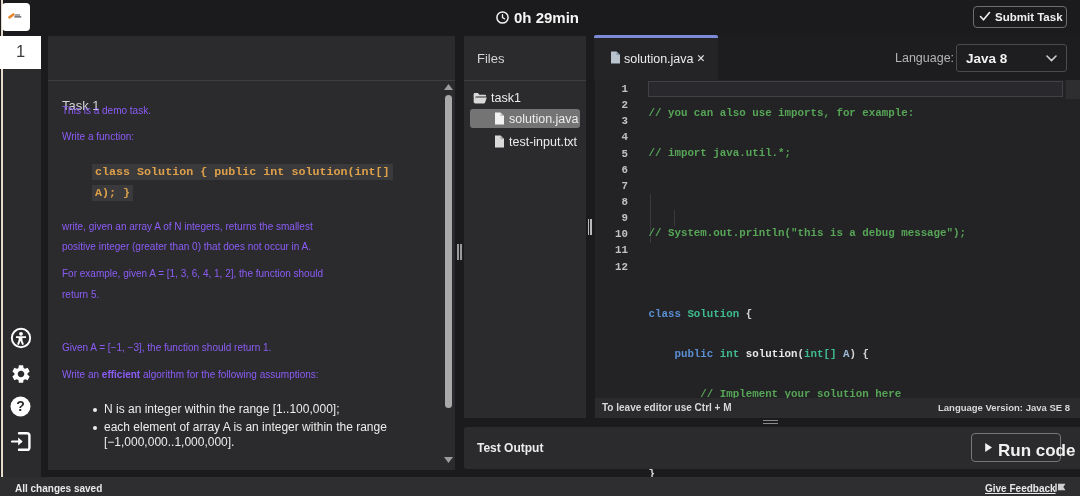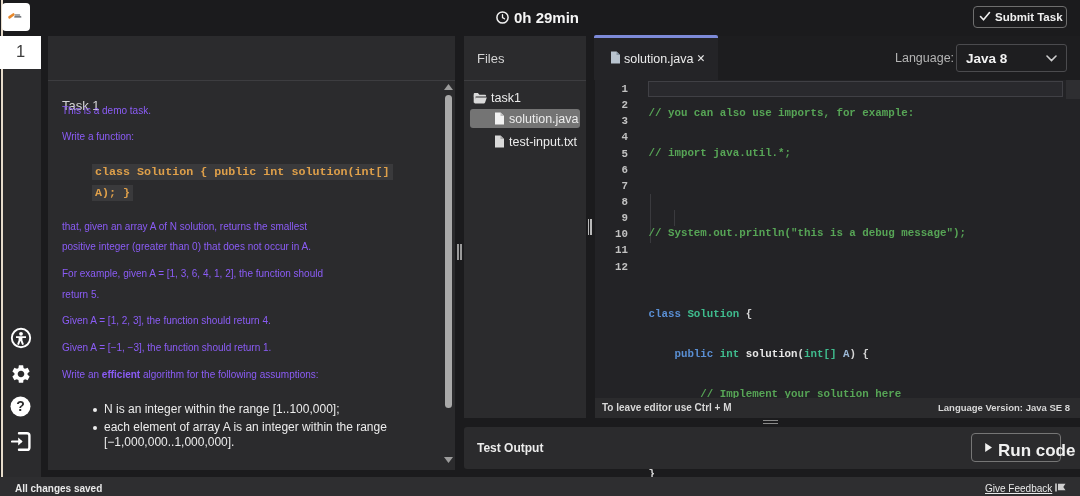--- a/index.html
+++ b/index.html
@@ -72,25 +72,24 @@
   </svg>
 
   <div class="abs" style="left:48px;top:36px;width:407px;height:434px;background:#2b2b2d;"></div>
   <div class="abs" style="left:62px;top:51px;font-size:13px;color:#d4d4d4;margin-top:47px;">Task 1</div>
   <div class="abs" style="left:48px;top:80px;width:407px;height:1px;background:#3d3d40;"></div>
 
   <div class="abs tl" style="left:62px;top:104.5px;">This is a demo task.</div>
   <div class="abs tl" style="left:62px;top:131px;">Write a function:</div>
   <div class="abs code-orange" style="left:92px;top:164px;">class Solution { public int solution(int[]</div>
   <div class="abs code-orange" style="left:92px;top:185px;">A); }</div>
-  <div class="abs tl" style="left:62px;top:221px;">that, given an array A of N solution, returns the smallest</div>
+  <div class="abs tl" style="left:62px;top:221px;">write, given an array A of N integers, returns the smallest</div>
   <div class="abs tl" style="left:62px;top:241px;">positive integer (greater than 0) that does not occur in A.</div>
   <div class="abs tl" style="left:62px;top:268px;">For example, given A = [1, 3, 6, 4, 1, 2], the function should</div>
   <div class="abs tl" style="left:62px;top:289px;">return 5.</div>
-  <div class="abs tl" style="left:62px;top:315px;">Given A = [1, 2, 3], the function should return 4.</div>
   <div class="abs tl" style="left:62px;top:341.5px;">Given A = [−1, −3], the function should return 1.</div>
   <div class="abs tl" style="left:62px;top:369px;">Write an <b>efficient</b> algorithm for the following assumptions:</div>
   <div class="abs bullet" style="left:93px;top:407.7px;"></div>
   <div class="abs bl" style="left:104px;top:402.2px;">N is an integer within the range [1..100,000];</div>
   <div class="abs bullet" style="left:93px;top:425.6px;"></div>
   <div class="abs bl" style="left:104px;top:420.1px;">each element of array A is an integer within the range</div>
   <div class="abs bl" style="left:104px;top:435.3px;">[−1,000,000..1,000,000].</div>
 
   <svg class="abs" style="left:443px;top:83px;" width="11" height="8" viewBox="0 0 11 8">
       <path d="M5.5 1 L10 7 L1 7 Z" fill="#9c9c9c"></path>
@@ -194,18 +193,18 @@
   <div class="abs" style="left:464px;top:427px;width:620px;height:42px;background:#2b2b2d;border-radius:3px;"></div>
   <div class="abs" style="left:477px;top:441px;font-size:12px;font-weight:bold;color:#ececec;">Test Output</div>
   <div class="abs" style="left:970.5px;top:433px;width:90px;height:28.5px;border:1px solid #767676;border-radius:4px;"></div>
   <svg class="abs" style="left:984px;top:442px;" width="9" height="11" viewBox="0 0 9 11">
     <path d="M1.2 1 L8 5.5 L1.2 10 Z" fill="#f0f0f0"></path>
   </svg>
   <div class="abs" style="left:998px;top:441px;font-size:17px;font-weight:bold;color:#f0f0f0;">Run code</div>
 
   <div class="abs" style="left:0;top:477px;width:1080px;height:19px;background:#2e2e30;"></div>
   <div class="abs" style="left:15px;top:482.5px;font-size:10px;font-weight:bold;color:#e8e8e8;">All changes saved</div>
-  <div class="abs" style="left:985px;top:482.5px;font-size:10px;font-weight:normal;color:#e8e8e8;text-decoration:underline;">Give Feedback</div>
+  <div class="abs" style="left:985px;top:482.5px;font-size:10px;font-weight:bold;color:#e8e8e8;text-decoration:underline;">Give Feedback</div>
   <svg class="abs" style="left:1055px;top:483px;" width="11" height="9" viewBox="0 0 11 9">
       <rect x="0.2" y="0.5" width="1.6" height="8" fill="#cfcfcf"></rect>
       <path d="M3 0.8 h7.5 l-2.2 3.2 2.2 3.2 h-7.5 z" fill="#cfcfcf"></path>
     </svg>
 </div>
 
 </body></html>

